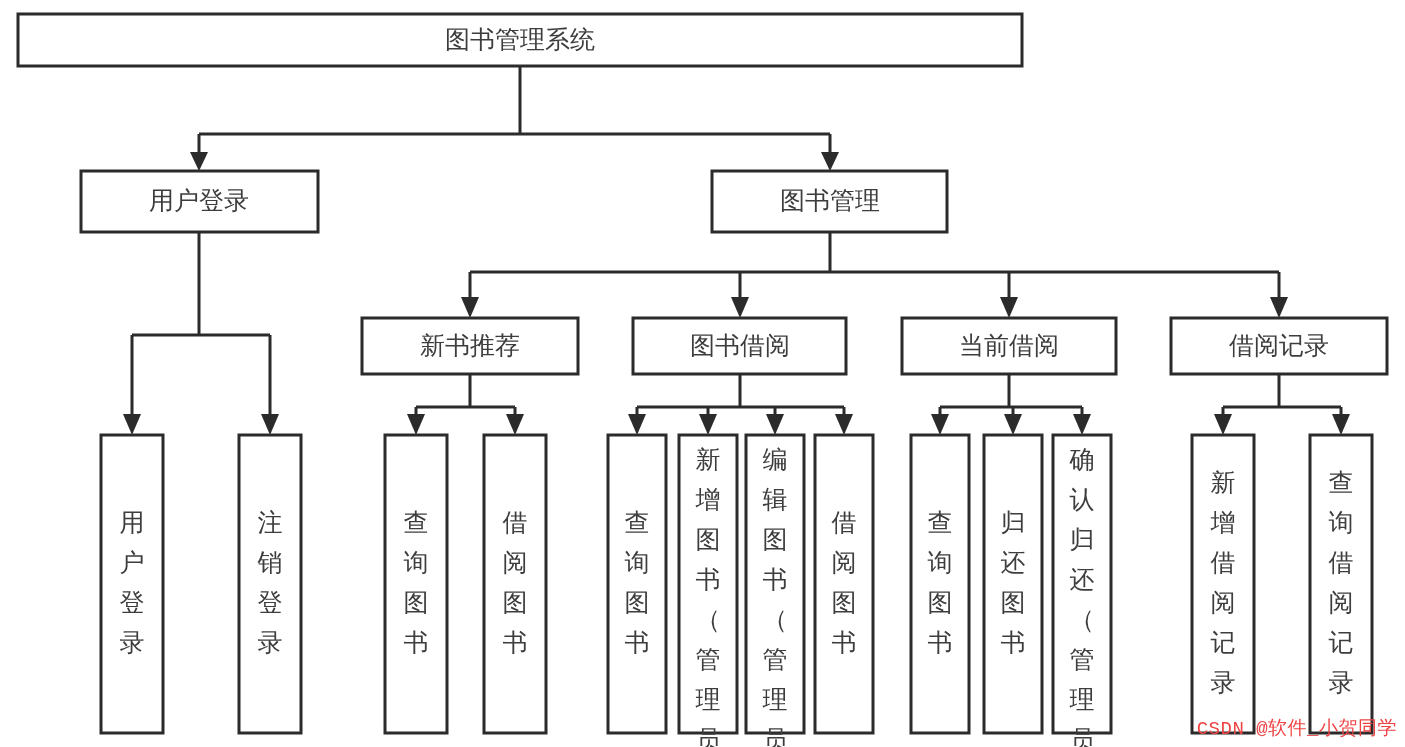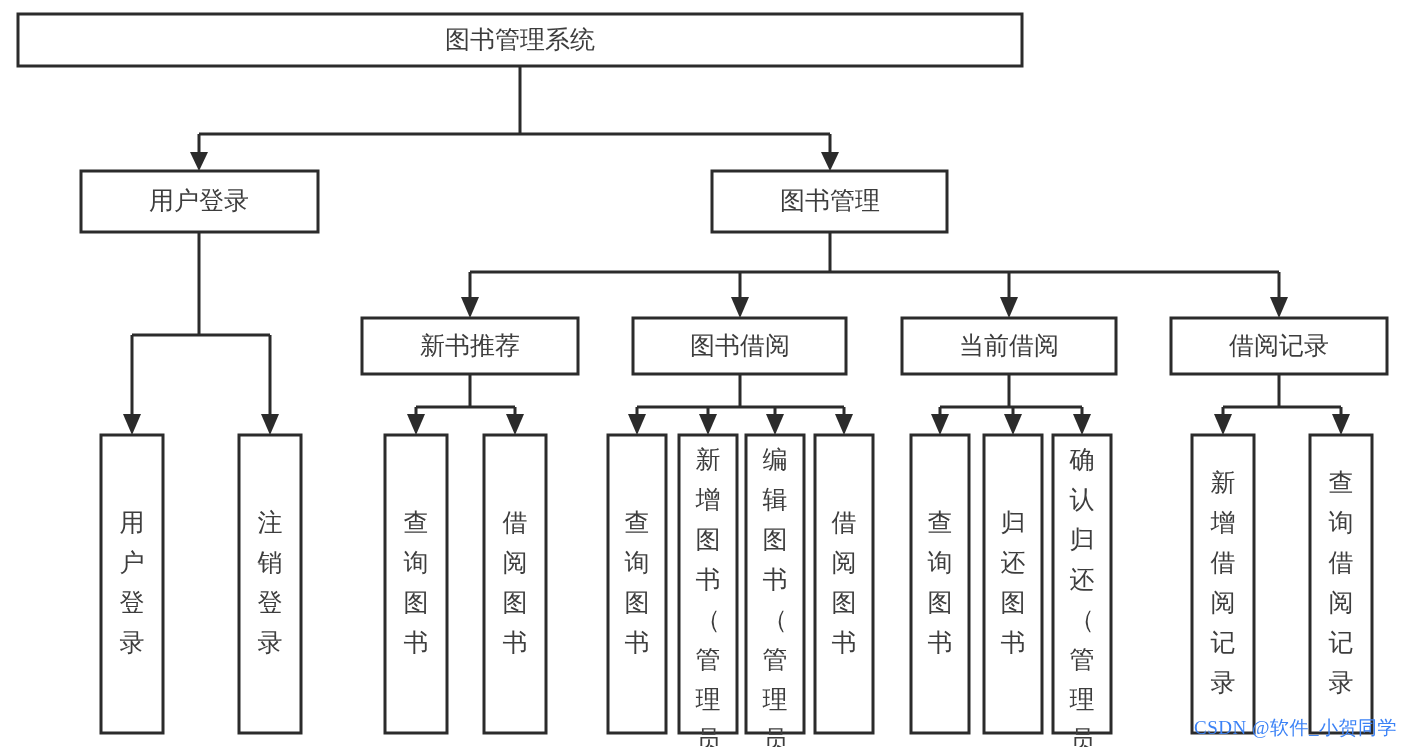--- a/index.html
+++ b/index.html
@@ -54,23 +54,23 @@
     fill: none;
   }
   .arrow-head {
     fill: #2b2b2b;
     stroke: none;
   }
   .watermark-text {
     position: absolute;
     right: 8px;
     bottom: 6px;
-    color: #3b82f6;
+    color: #ef4444;
     font-size: 19px;
-    font-family: Liberation Serif, serif;
+    font-family: Liberation Mono, monospace;
     letter-spacing: 0.5px;
     user-select: none;
     pointer-events: none;
     text-align: center;
   }
 </style>
 </head>
 <body>
 
 <div id="diagram-root">

